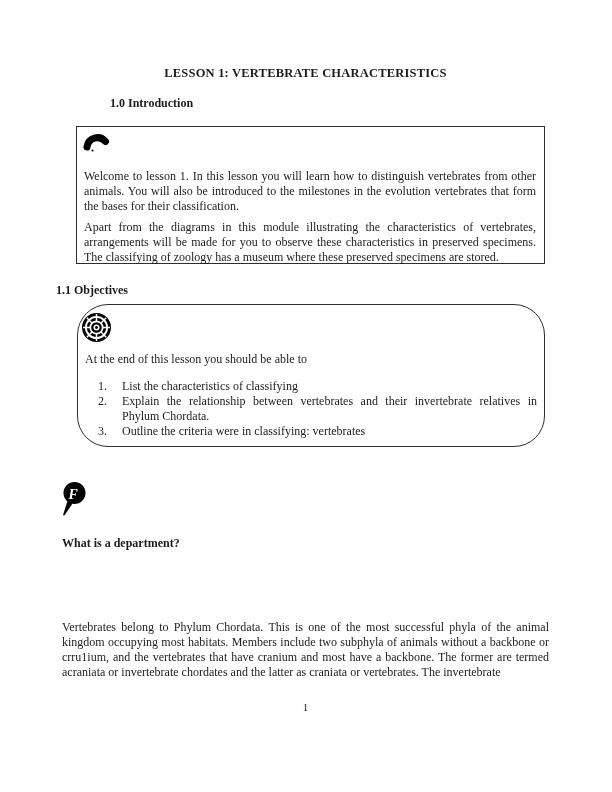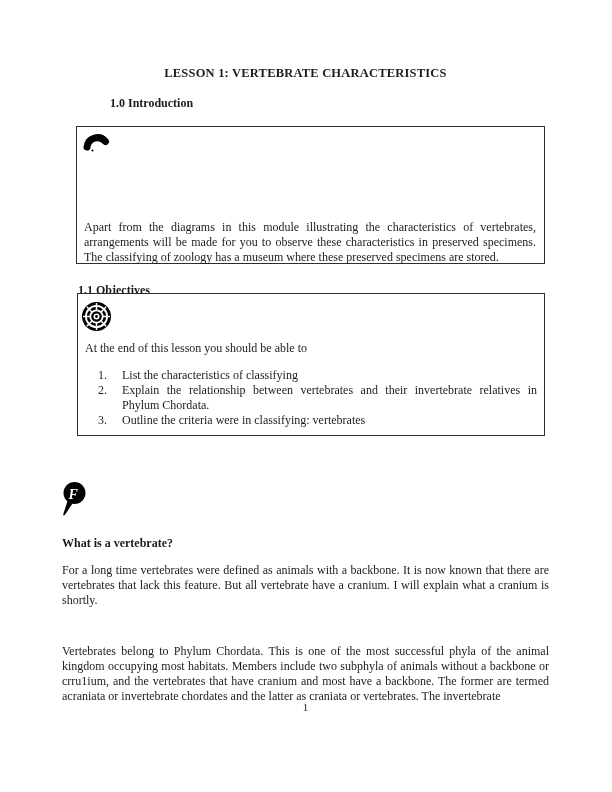--- a/index.html
+++ b/index.html
@@ -12,46 +12,46 @@
     overflow:hidden;
   }
   .abs{position:absolute;}
   .doc-title{
     left:62px;top:66px;width:487px;
     text-align:center;font-weight:bold;font-size:12.5px;line-height:15px;
     letter-spacing:.2px;
   }
   .h-sec{font-weight:bold;font-size:12px;line-height:15px;}
   .h-intro{left:62px;top:96px;margin-left:48px;}
-  .h-obj{left:78px;top:283px;}
+  .h-obj{left:56px;top:283px;}
   .h-pos{left:88px;top:505px;}
   .h-what{left:62px;top:536px;}
   .txtbox{
     border:1.5px solid #2e2e2e;background:#ffffff;
   }
   .box-intro{left:76px;top:126px;width:467px;height:136px;}
-  .box-obj{left:77px;top:293px;width:466px;height:141px;}
+  .box-obj{left:77px;top:304px;width:466px;height:141px;border-radius:31px;}
   .para{
     font-size:12px;line-height:15px;text-align:justify;
   }
   .box-intro .para{left:7px;width:452px;}
   .p-welcome{top:42px;}
   .p-apart{top:93px;}
   .icon-slot{display:block;}
   .icon-phone{left:6px;top:2px;width:27px;height:24px;}
   .icon-target{left:3px;top:7px;width:31px;height:31px;}
   .icon-hand{left:62px;top:482px;width:24px;height:35px;}
   .p-lead{left:7px;top:47px;width:452px;text-align:left;}
   .obj-list{left:7px;top:74px;width:452px;}
   .obj-row{display:flex;font-size:12px;line-height:15px;}
   .obj-num{width:13px;margin-left:13px;flex:none;}
   .obj-txt{flex:1;text-align:justify;padding-left:11px;}
   .p-body{left:62px;width:487px;}
   .p-long{top:563px;}
-  .p-vert{top:620px;margin-top:24px;}
+  .p-vert{top:620px;}
   .page-num{
     left:62px;top:700px;width:487px;text-align:center;
     font-size:11px;line-height:14px;color:#262626;
   }
 </style>
 </head>
 <body>
 
 <div class="page">
 
@@ -59,20 +59,21 @@
 
   <div class="abs h-sec h-intro">1.0 Introduction</div>
 
   <div class="abs txtbox box-intro">
     <span class="abs icon-slot icon-phone">
       <svg width="27" height="24" viewBox="0 0 27 24" aria-hidden="true">
         <path d="M4 18 A 10.5 10.5 0 0 1 22.5 12.5" fill="none" stroke="#000000" stroke-width="7" stroke-linecap="round"></path>
         <circle cx="9.5" cy="21.5" r="1.1" fill="#000000"></circle>
       </svg>
     </span>
+    <div class="abs para p-welcome">Welcome to lesson 1. In this lesson you will learn how to distinguish vertebrates from other animals. You will also be introduced to the milestones in the evolution vertebrates that form the bases for their classification.</div>
     <div class="abs para p-apart">Apart from the diagrams in this module illustrating the characteristics of vertebrates, arrangements will be made for you to observe these characteristics in preserved specimens. The classifying of zoology has a museum where these preserved specimens are stored.</div>
   </div>
 
   <div class="abs h-sec h-obj">1.1 Objectives</div>
 
   <div class="abs txtbox box-obj">
     <span class="abs icon-slot icon-target">
       <svg width="31" height="31" viewBox="0 0 31 31" aria-hidden="true">
         <circle cx="15.5" cy="15.5" r="14.5" fill="#000000"></circle>
         <circle cx="15.5" cy="15.5" r="10.6" fill="none" stroke="#ffffff" stroke-width="1.8"></circle>
@@ -109,20 +110,19 @@
   </div>
 
   <span class="abs icon-slot icon-hand">
     <svg width="24" height="35" viewBox="0 0 24 35" aria-hidden="true">
       <circle cx="12.5" cy="11" r="11" fill="#000000"></circle>
       <path d="M5.5,19 L1.2,32.5 Q1,34 2.8,33 L10.5,21.5 Z" fill="#000000"></path>
       <text x="6.5" y="16.5" fill="#ffffff" font-family="Liberation Serif, serif" font-size="14" font-weight="bold" font-style="italic">F</text>
     </svg>
   </span>
 
-  <div class="abs h-sec h-what">What is a vertebrate?</div>
+  <div class="abs h-sec h-what">What is a department?</div>
 
-  <div class="abs para p-body p-long">For a long time vertebrates were defined as animals with a backbone. It is now known that there are vertebrates that lack this feature. But all vertebrate have a cranium. I will explain what a cranium is shortly.</div>
   <div class="abs para p-body p-vert">Vertebrates belong to Phylum Chordata. This is one of the most successful phyla of the animal kingdom occupying most habitats. Members include two subphyla of animals without a backbone or crru1ium, and the vertebrates that have cranium and most have a backbone. The former are termed acraniata or invertebrate chordates and the latter as craniata or vertebrates. The invertebrate</div>
 
   <div class="abs page-num">1</div>
 
 </div>
 
 </body></html>

